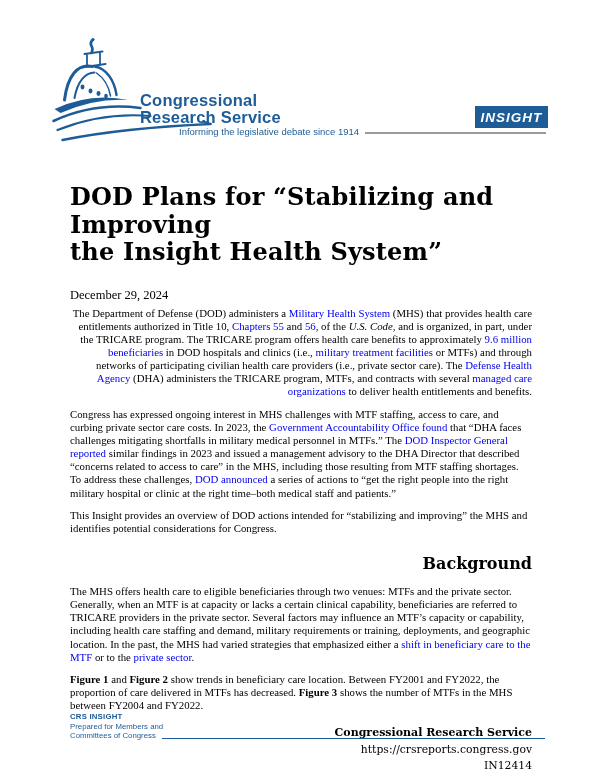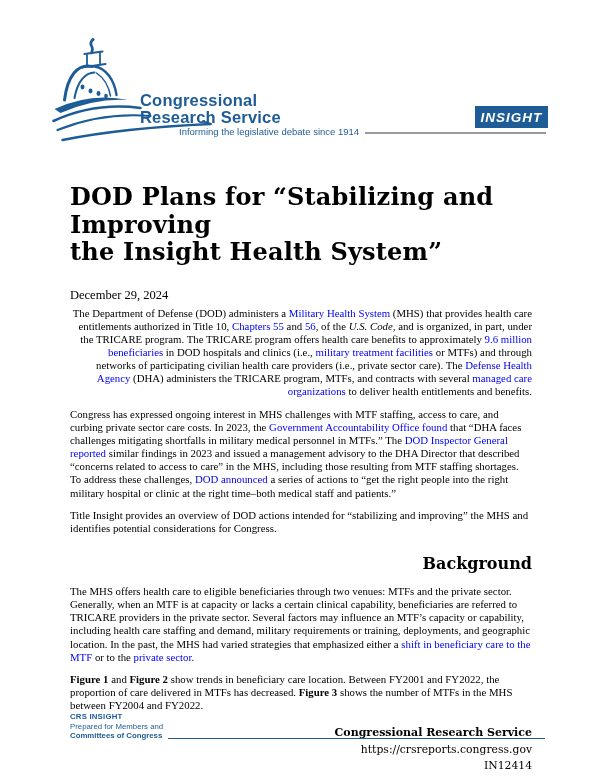--- a/index.html
+++ b/index.html
@@ -32,21 +32,21 @@
 
   .attribution{margin-top:13px;text-align:right;font-family:"DejaVu Serif", serif;
                font-size:10.8px;line-height:16.5px;}
   .attr-org{font-weight:bold;font-size:11px;}
   .attr-url{cursor:pointer;}
 
   
   .footer{position:absolute;left:70px;top:712px;width:475px;
           font-family:"Liberation Sans", sans-serif;font-size:7.8px;line-height:9.6px;color:#1d5c97;}
   .footer-title{font-weight:bold;letter-spacing:.2px;}
-  .footer-line3{display:flex;align-items:flex-end;font-weight:bold;}
+  .footer-line3{display:flex;align-items:flex-end;}
   .ftr-rule{flex:1;border-bottom:1.5px solid #1d5c97;margin:0 0 2px 6px;}
 </style>
 </head>
 <body>
 
 <div class="page">
 
   <svg class="logo-art" viewBox="0 0 170 115" fill="none" xmlns="http://www.w3.org/2000/svg">
     <g stroke="#1d5c97" stroke-linecap="round" fill="none">
 
@@ -91,21 +91,21 @@
   <div class="article">
     <h1>
       <span style="display:block">DOD Plans for “Stabilizing and Improving</span>
       <span style="display:block">the Insight Health System”</span>
     </h1>
 
     <div class="date">December 29, 2024</div>
 
     <p class="body-p"><span class="seg-plain">The Department of Defense (DOD) administers a </span><span class="seg-link">Military Health System</span><span class="seg-plain"> (MHS) that provides health care entitlements authorized in Title 10, </span><span class="seg-link">Chapters 55</span><span class="seg-plain"> and </span><span class="seg-link">56</span><span class="seg-plain">, of the </span><span class="seg-italic">U.S. Code</span><span class="seg-plain">, and is organized, in part, under the TRICARE program. The TRICARE program offers health care benefits to approximately </span><span class="seg-link">9.6 million beneficiaries</span><span class="seg-plain"> in DOD hospitals and clinics (i.e., </span><span class="seg-link">military treatment facilities</span><span class="seg-plain"> or MTFs) and through networks of participating civilian health care providers (i.e., private sector care). The </span><span class="seg-link">Defense Health Agency</span><span class="seg-plain"> (DHA) administers the TRICARE program, MTFs, and contracts with several </span><span class="seg-link">managed care organizations</span><span class="seg-plain"> to deliver health entitlements and benefits.</span></p>
     <p class="body-p"><span class="seg-plain">Congress has expressed ongoing interest in MHS challenges with MTF staffing, access to care, and curbing private sector care costs. In 2023, the </span><span class="seg-link">Government Accountability Office found</span><span class="seg-plain"> that “DHA faces challenges mitigating shortfalls in military medical personnel in MTFs.” The </span><span class="seg-link">DOD Inspector General reported</span><span class="seg-plain"> similar findings in 2023 and issued a management advisory to the DHA Director that described “concerns related to access to care” in the MHS, including those resulting from MTF staffing shortages. To address these challenges, </span><span class="seg-link">DOD announced</span><span class="seg-plain"> a series of actions to “get the right people into the right military hospital or clinic at the right time–both medical staff and patients.”</span></p>
-    <p class="body-p"><span class="seg-plain">Title Insight provides an overview of DOD actions intended for “stabilizing and improving” the MHS and identifies potential considerations for Congress.</span></p>
+    <p class="body-p"><span class="seg-plain">This Insight provides an overview of DOD actions intended for “stabilizing and improving” the MHS and identifies potential considerations for Congress.</span></p>
 
     <h2>Background</h2>
 
     <p class="body-p"><span class="seg-plain">The MHS offers health care to eligible beneficiaries through two venues: MTFs and the private sector. Generally, when an MTF is at capacity or lacks a certain clinical capability, beneficiaries are referred to TRICARE providers in the private sector. Several factors may influence an MTF’s capacity or capability, including health care staffing and demand, military requirements or training, deployments, and geographic location. In the past, the MHS had varied strategies that emphasized either a </span><span class="seg-link">shift in beneficiary care to the MTF</span><span class="seg-plain"> or to the </span><span class="seg-link">private sector</span><span class="seg-plain">.</span></p>
     <p class="body-p"><span class="seg-bold">Figure 1</span><span class="seg-plain"> and </span><span class="seg-bold">Figure 2</span><span class="seg-plain"> show trends in beneficiary care location. Between FY2001 and FY2022, the proportion of care delivered in MTFs has decreased. </span><span class="seg-bold">Figure 3</span><span class="seg-plain"> shows the number of MTFs in the MHS between FY2004 and FY2022.</span></p>
 
     <div class="attribution">
       <div class="attr-org">Congressional Research Service</div>
       <div class="attr-url">https://crsreports.congress.gov</div>
       <div class="attr-id">IN12414</div>

